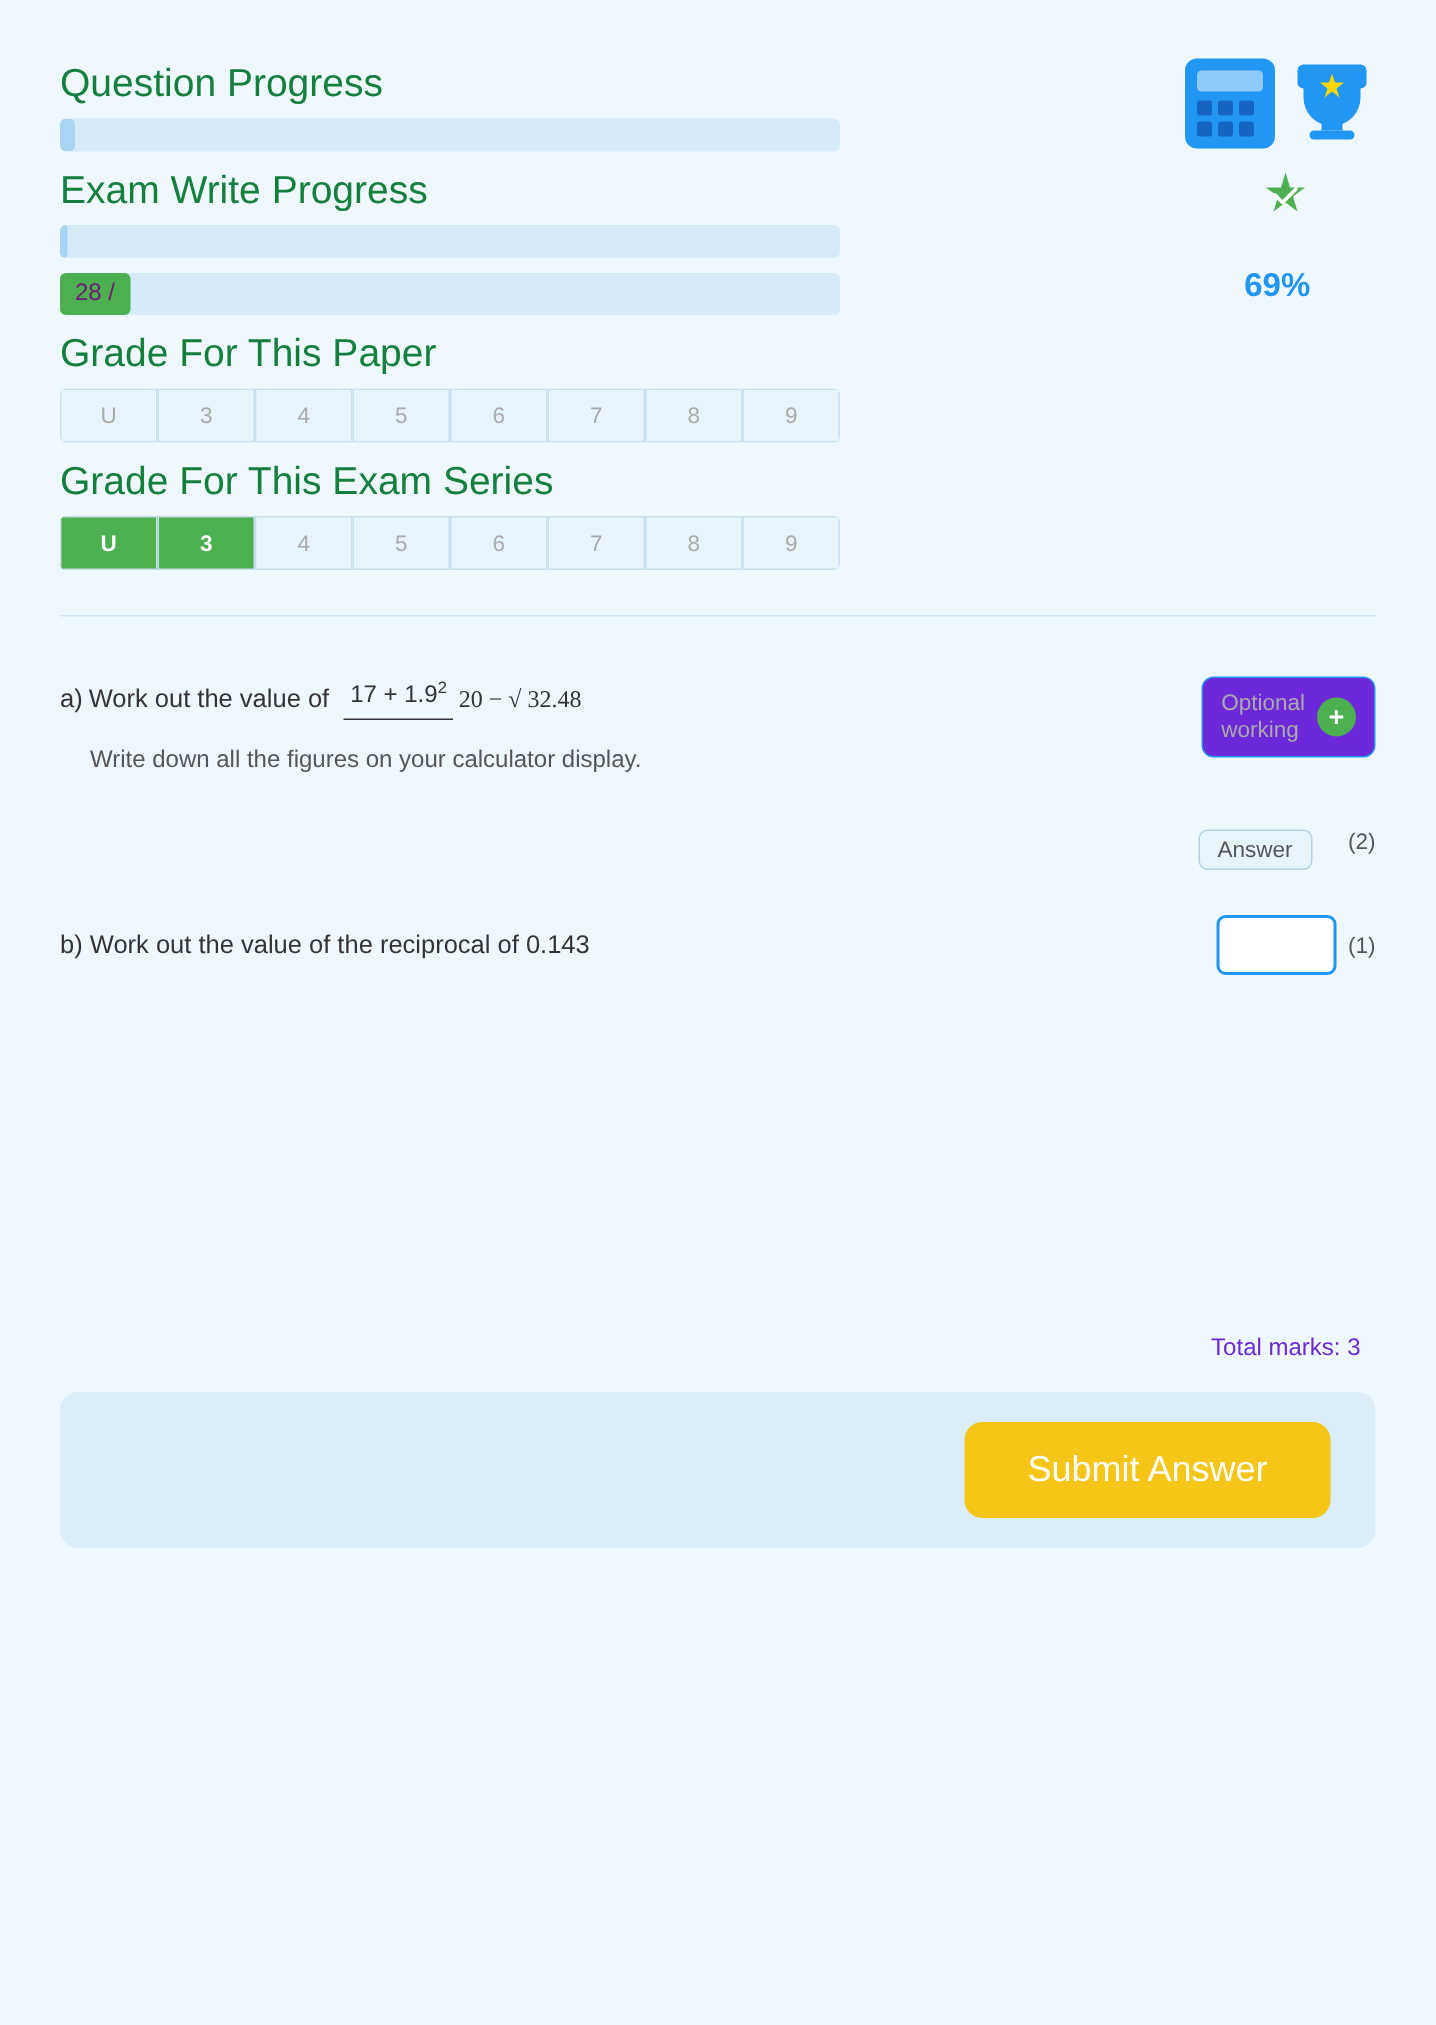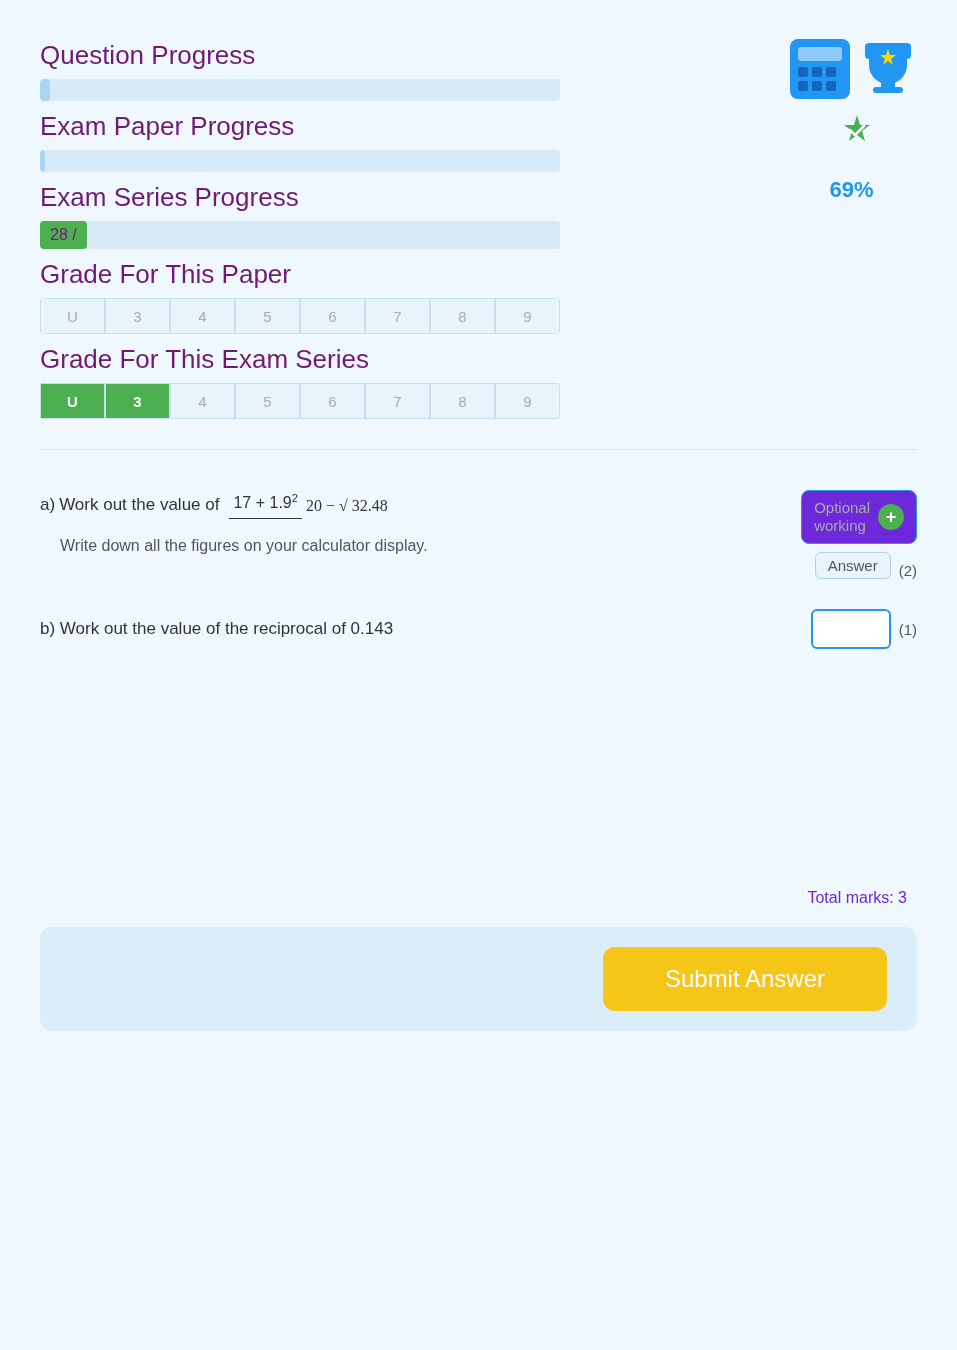--- a/index.html
+++ b/index.html
@@ -16,21 +16,21 @@
       display: flex;
       justify-content: space-between;
       align-items: flex-start;
     }
 
     .progress-section {
       flex: 1;
     }
 
     .section-title {
-      color: #701a75;
+      color: #15803d;
       font-size: 26px;
       font-weight: normal;
       margin-bottom: 8px;
       margin-top: 10px;
     }
 
     .progress-bar-container {
       background: #d6eaf8;
       border-radius: 4px;
       height: 22px;
@@ -228,22 +228,23 @@
       display: flex;
       align-items: center;
       justify-content: center;
       font-size: 18px;
       font-weight: bold;
       flex-shrink: 0;
     }
 
     .answer-row {
       display: flex;
-      align-items: flex-end;
-      gap: 8px;
+      align-items: flex-start;
+      gap: 24px;
+      margin-top: 40px;
     }
 
     .answer-label {
       background: #e8f4fc;
       border: 1.5px solid #b0d0e8;
       border-radius: 6px;
       padding: 4px 12px;
       font-size: 15px;
       color: #555;
       cursor: pointer;
@@ -297,42 +298,41 @@
       display: flex;
       justify-content: flex-end;
       margin-top: 20px;
     }
 
     .submit-button {
       background: #f5c518;
       color: white;
       border: none;
       border-radius: 12px;
-      padding: 18px 62px;
+      padding: 18px 42px;
       font-size: 24px;
       cursor: pointer;
       font-weight: normal;
     }
   </style>
 </head>
 <body>
 
 <div class="top-section">
   <div class="progress-section">
     <h2 class="section-title">Question Progress</h2>
     <div class="progress-bar-container">
       <div class="progress-bar-fill question"></div>
     </div>
 
-    <h2 class="section-title">Exam Paper Progress</h2>
+    <h2 class="section-title">Exam Write Progress</h2>
     <div class="progress-bar-container">
       <div class="progress-bar-fill paper"></div>
     </div>
 
-    <h2 class="section-title">Exam Series Progress</h2>
     <div class="exam-series-row">
       <span class="series-badge">28 /</span>
     </div>
 
     <h2 class="section-title">Grade For This Paper</h2>
     <div class="grade-row">
       <div class="grade-cell">U</div>
       <div class="grade-cell">3</div>
       <div class="grade-cell">4</div>
       <div class="grade-cell">5</div>

